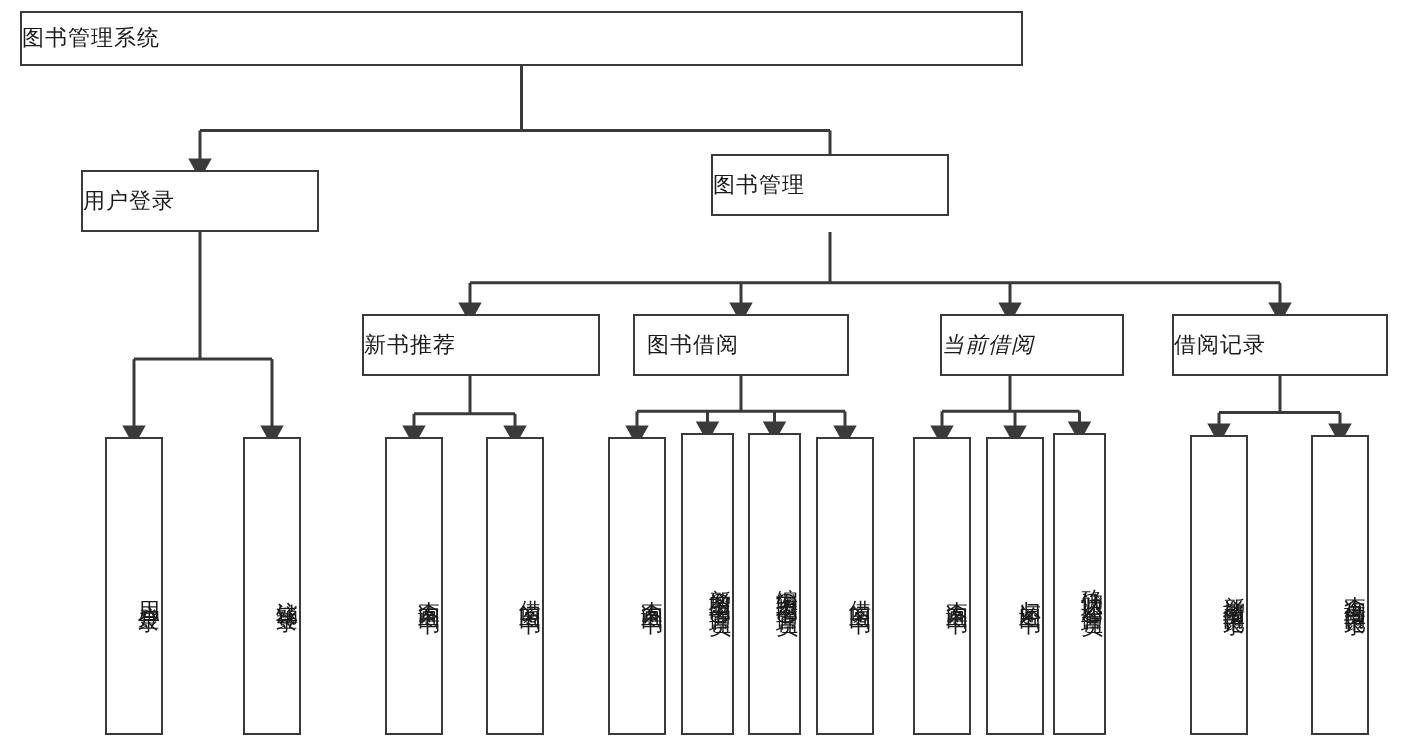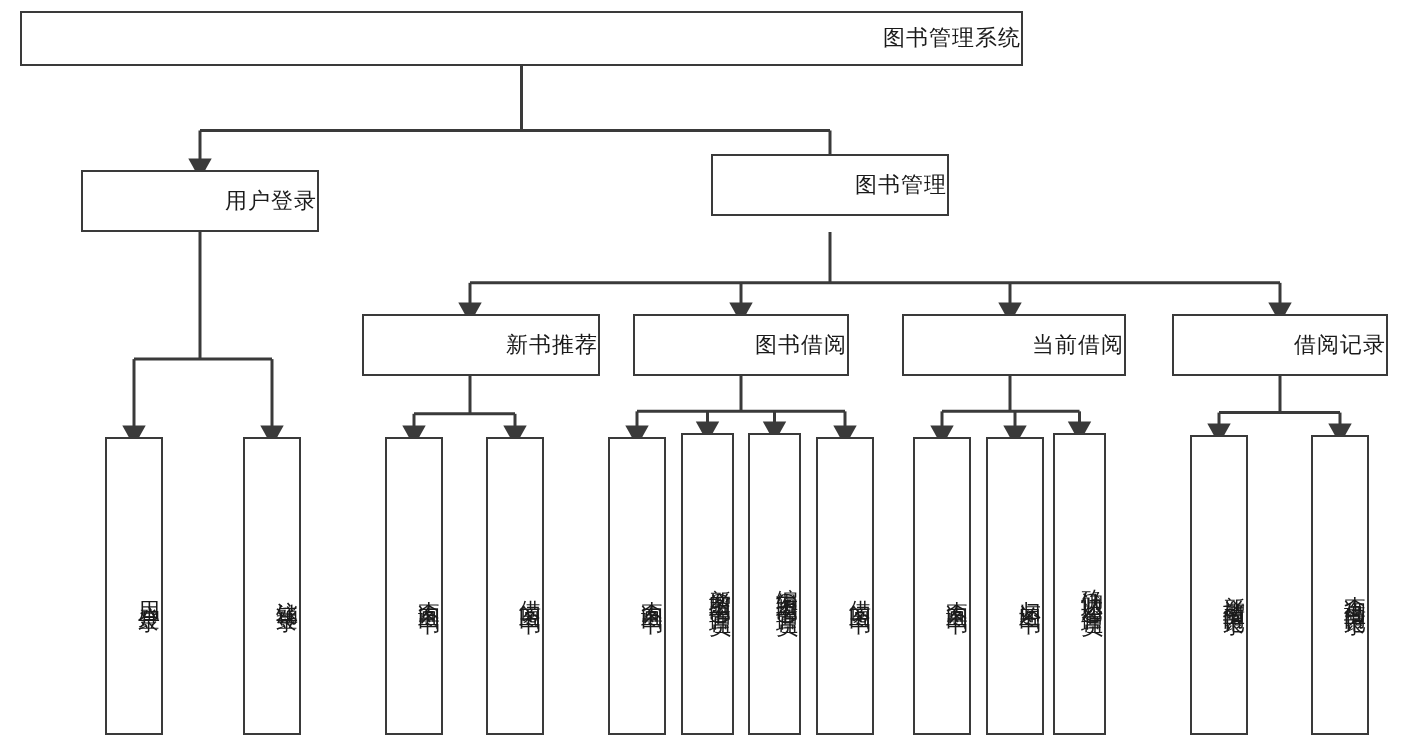--- a/index.html
+++ b/index.html
@@ -26,21 +26,21 @@
     width: 1405px;
     height: 747px;
   }
   .node {
     position: absolute;
     box-sizing: border-box;
     border: 2.5px solid #3a3a3a;
     background: #ffffff;
     display: flex;
     align-items: center;
-    justify-content: flex-end;
+    justify-content: flex-start;
     color: #1a1a1a;
   }
   .node.horizontal {
     font-size: 22px;
     letter-spacing: 1px;
   }
   .node.vertical {
     writing-mode: vertical-rl;
     text-orientation: upright;
     font-size: 22px;
@@ -124,21 +124,21 @@
       </div>
       <div class="node horizontal" style="left: 711px; top: 154px; width: 238px; height: 62px;">
         <span class="node-label">图书管理</span>
       </div>
       <div class="node horizontal" style="left: 362px; top: 314px; width: 238px; height: 62px;">
         <span class="node-label">新书推荐</span>
       </div>
       <div class="node horizontal" style="left: 633px; top: 314px; width: 216px; height: 62px; padding-left: 12px;">
         <span class="node-label">图书借阅</span>
       </div>
-      <div class="node horizontal" style="left: 902px; top: 314px; width: 224px; height: 62px;">
+      <div class="node horizontal" style="left: 940px; top: 314px; width: 184px; height: 62px; font-style: italic;">
         <span class="node-label">当前借阅</span>
       </div>
       <div class="node horizontal" style="left: 1172px; top: 314px; width: 216px; height: 62px;">
         <span class="node-label">借阅记录</span>
       </div>
       <div class="node vertical" style="left: 105px; top: 437px; width: 58px; height: 298px;">
         <span class="node-label">用户登录</span>
       </div>
       <div class="node vertical" style="left: 243px; top: 437px; width: 58px; height: 298px;">
         <span class="node-label">注销登录</span>

